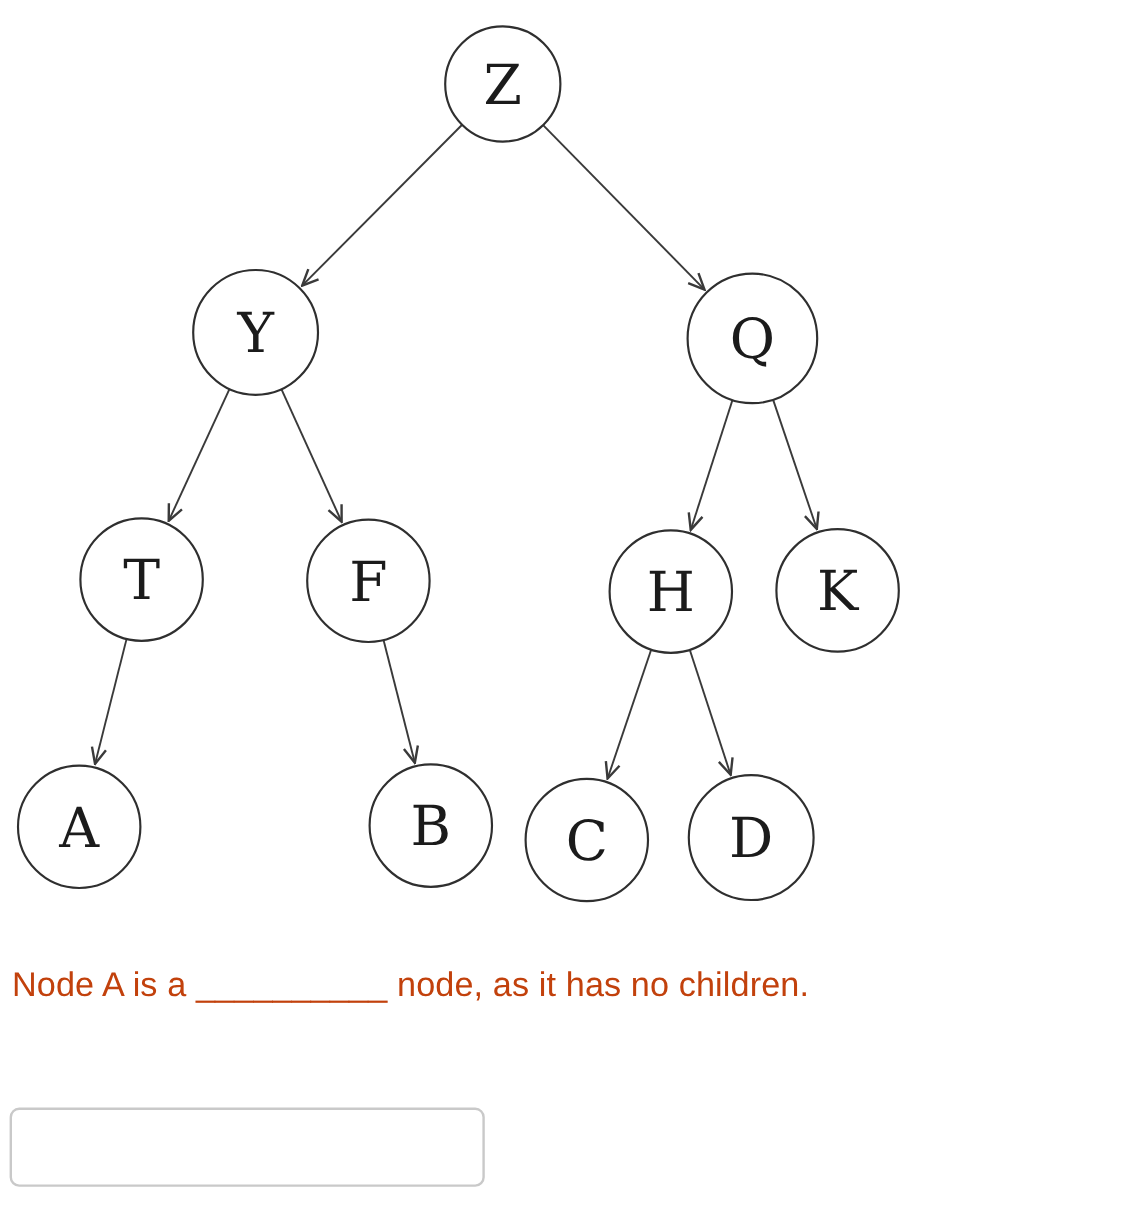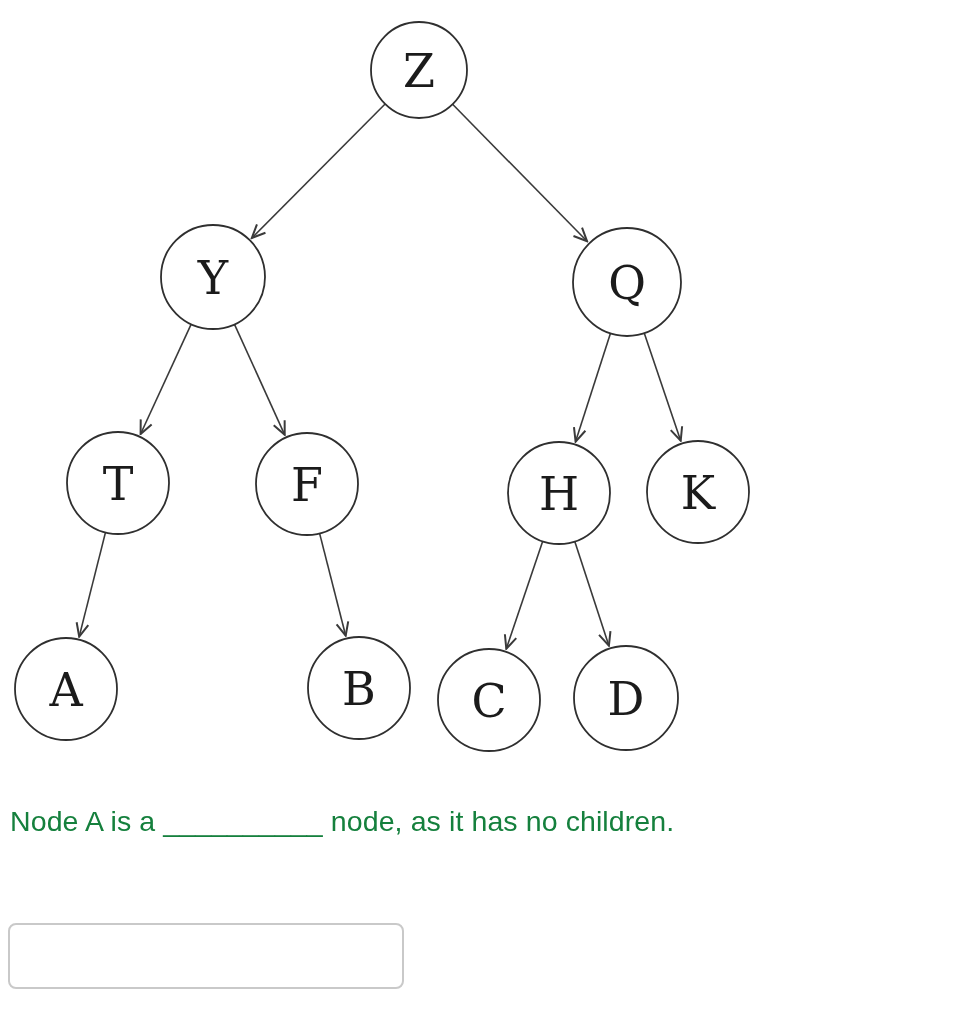--- a/index.html
+++ b/index.html
@@ -19,21 +19,21 @@
     font-size: 46px;
     text-anchor: middle;
   }
   .question {
     position: absolute;
     left: 10px;
     top: 801px;
     width: 930px;
     font-size: 28.5px;
     line-height: 40px;
-    color: #15803d;
+    color: #c2410c;
     letter-spacing: 0.1px;
   }
   .answer-box {
     position: absolute;
     left: 8px;
     top: 923px;
     width: 396px;
     height: 66px;
     border: 2px solid #c9c9c9;
     border-radius: 8px;

